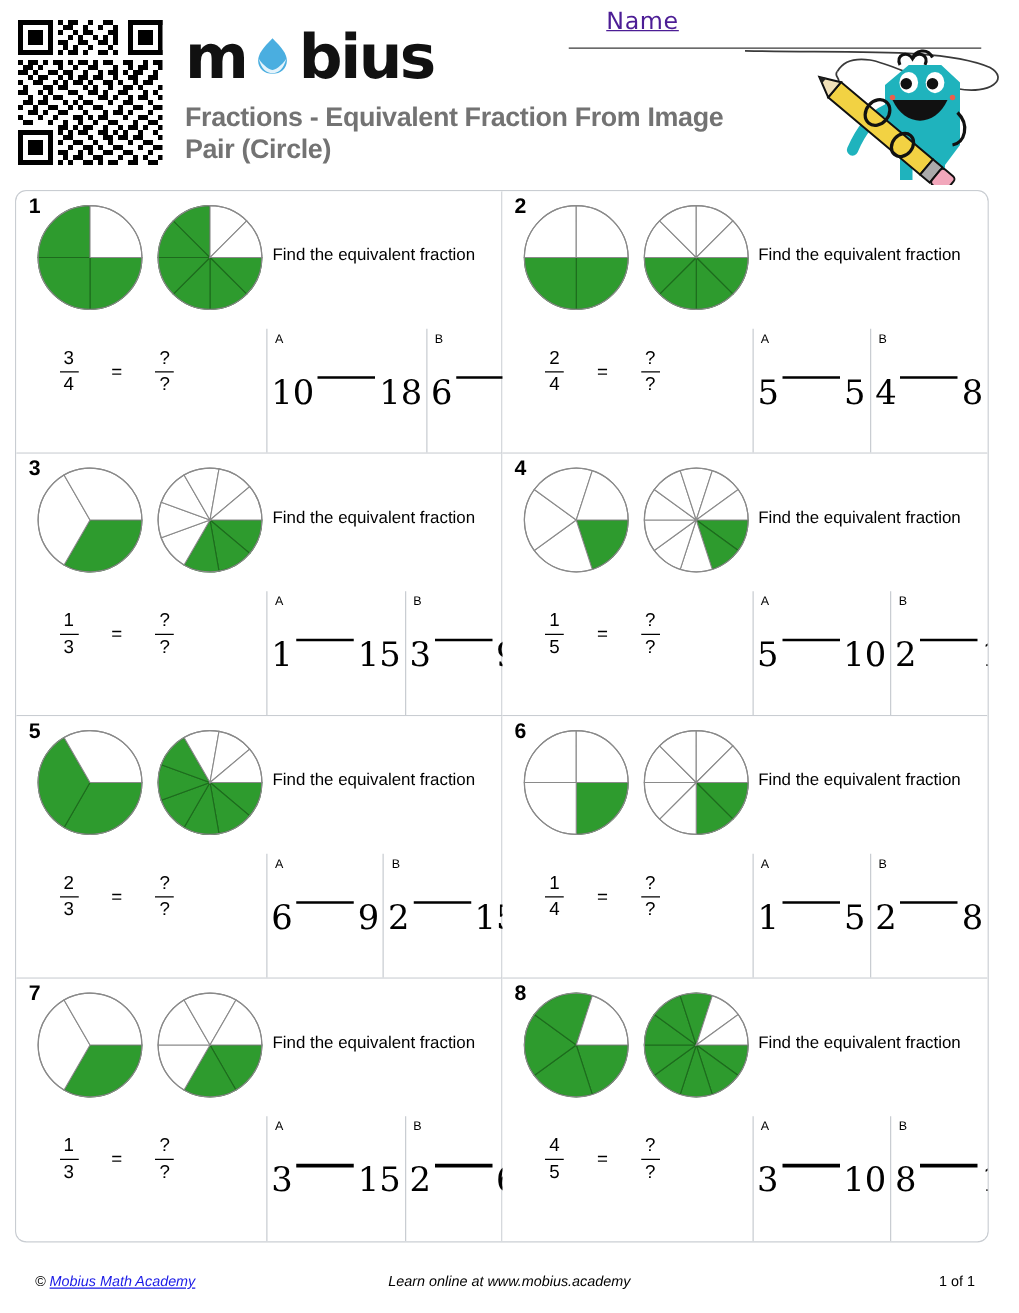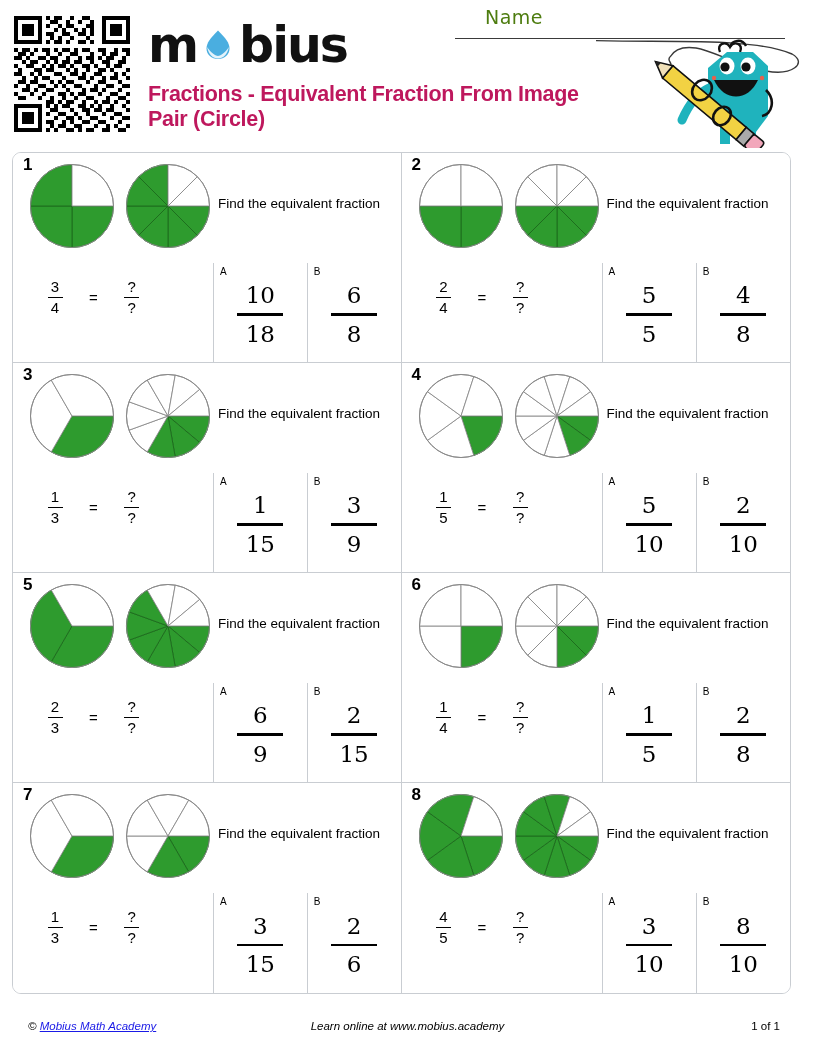--- a/index.html
+++ b/index.html
@@ -54,37 +54,38 @@
     margin: 0 1px 0 1px;
     vertical-align: middle;
   }
   .logo-o svg { display:block; }
   .worksheet-title {
     font-family: "Liberation Sans", sans-serif;
     font-weight: 700;
     font-size: 21.5px;
     line-height: 25px;
     letter-spacing: -0.3px;
-    color: #be185d;
+    color: #737373;
     margin-top: 8px;
     max-width: 440px;
   }
   .name-area {
     position: absolute;
     left: 455px;
     top: 6px;
     width: 330px;
     height: 50px;
   }
   .name-label {
     font-family: "DejaVu Sans", sans-serif;
     font-size: 19px;
-    color: #4d7c0f;
+    color: #4c1d95;
     margin-left: 30px;
     letter-spacing: 0.5px;
+    text-decoration: underline;
   }
   .name-line {
     position: absolute;
     left: 0;
     top: 32px;
     width: 330px;
     height: 1px;
     background: #3a3a3a;
   }
   .mascot {
@@ -215,24 +216,24 @@
   .ans-letter {
     position: absolute;
     left: 6px;
     top: 3px;
     font-family: "Liberation Sans", sans-serif;
     font-size: 10px;
     color: #000;
   }
   .frac-big {
     display: flex;
-    flex-direction: column;
+    flex-direction: row;
     align-items: center;
     font-family: "DejaVu Serif", serif;
-    font-size: 23px;
+    font-size: 27px;
     line-height: 32px;
     margin-top: 4px;
   }
   .frac-big .bar {
     height: 2.5px;
     background: #000;
     margin: 2px 0;
     align-self: stretch;
     min-width: 46px;
   }

